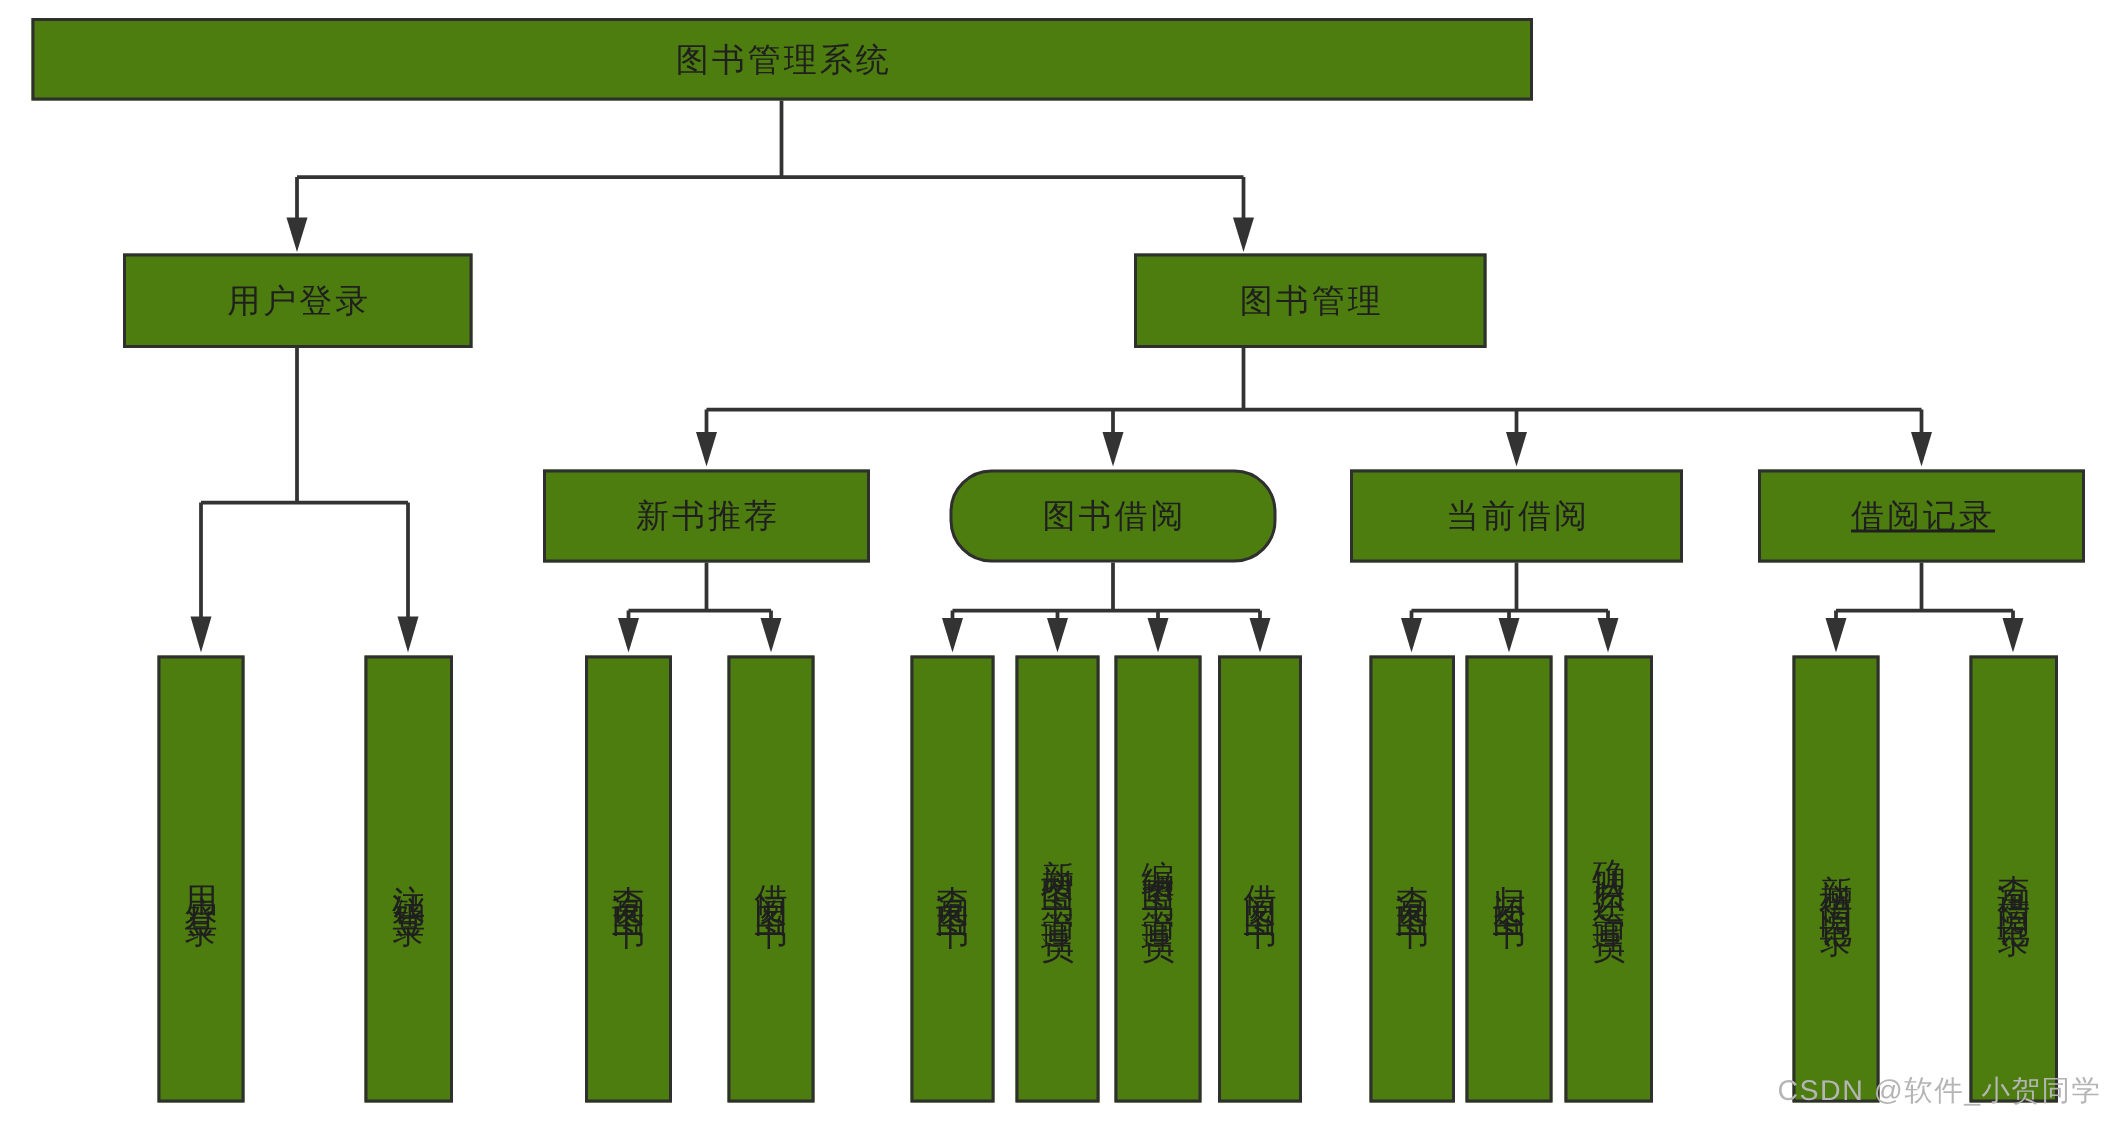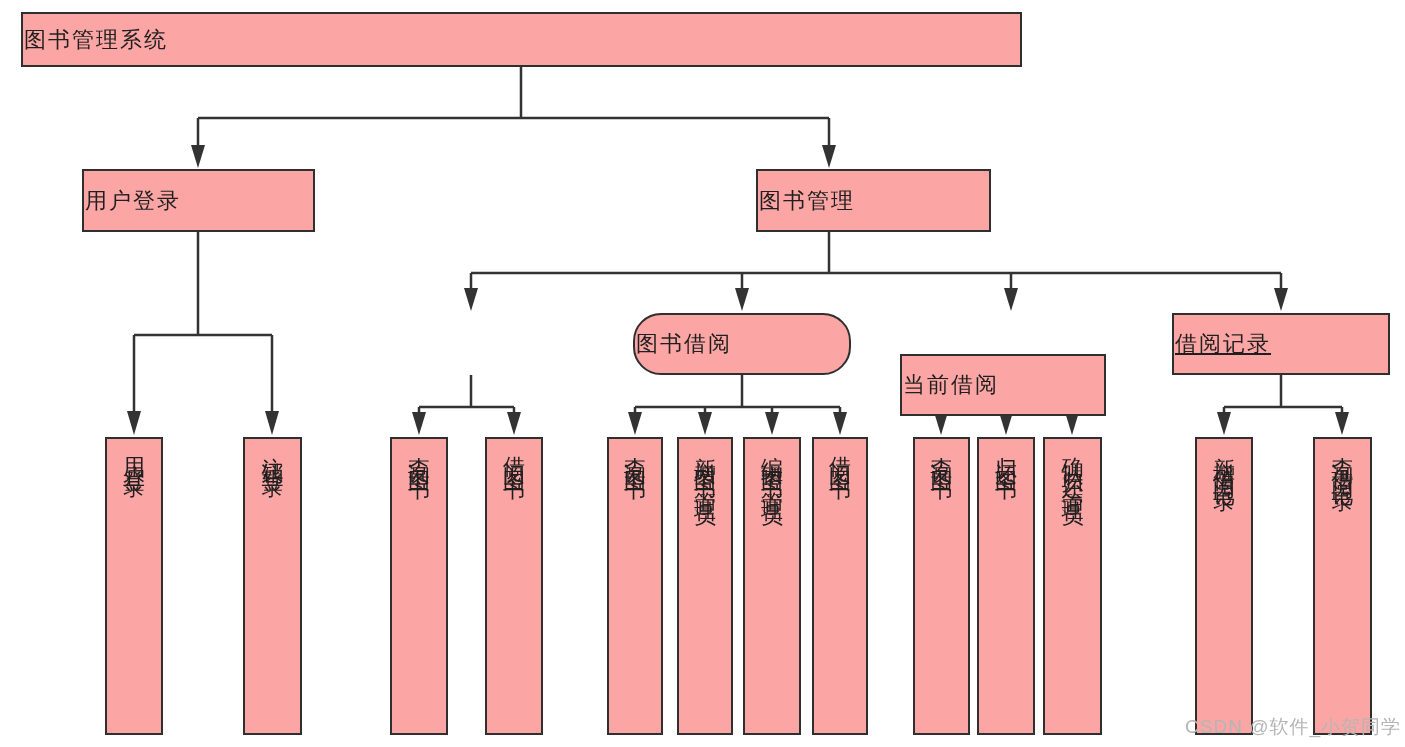--- a/index.html
+++ b/index.html
@@ -20,24 +20,24 @@
     left: 0;
     top: 0;
     z-index: 1;
     pointer-events: none;
   }
   .box {
     position: absolute;
     z-index: 2;
     box-sizing: border-box;
     border: 2px solid #2f2f2f;
-    background: #fca5a5;
+    background: #4d7c0f;
     display: flex;
     align-items: center;
-    justify-content: flex-start;
+    justify-content: center;
     color: #1f1f1f;
     font-size: 22px;
     letter-spacing: 2px;
     white-space: nowrap;
   }
   .box.hbox span { transform: translateX(1px); }
   .box.vbox {
     writing-mode: vertical-rl;
     text-orientation: mixed;
     letter-spacing: 7px;
@@ -104,24 +104,27 @@
     <span>图书管理系统</span>
   </div>
 
   <div class="box hbox" style="left:82px; top:169px; width:233px; height:63px;">
     <span>用户登录</span>
   </div>
   <div class="box hbox" style="left:712px; top:169px; width:235px; height:63px;margin-left:44px;">
     <span>图书管理</span>
   </div>
 
+  <div class="box hbox" style="left:362px; top:313px; width:218px; height:62px;">
+    <span>新书推荐</span>
+  </div>
   <div class="box hbox" style="left:633px; top:313px; width:218px; height:62px;border-radius:28px;">
     <span>图书借阅</span>
   </div>
-  <div class="box hbox" style="left:900px; top:313px; width:206px; height:62px;margin-top:41px;">
+  <div class="box hbox" style="left:900px; top:313px; width:222px; height:62px;">
     <span>当前借阅</span>
   </div>
   <div class="box hbox" style="left:1172px; top:313px; width:218px; height:62px;text-decoration:underline;">
     <span>借阅记录</span>
   </div>
 
   <div class="box vbox" style="left:105px; top:437px; width:58px; height:298px;">
     <span>用户登录</span>
   </div>
   <div class="box vbox" style="left:243px; top:437px; width:59px; height:298px;">

